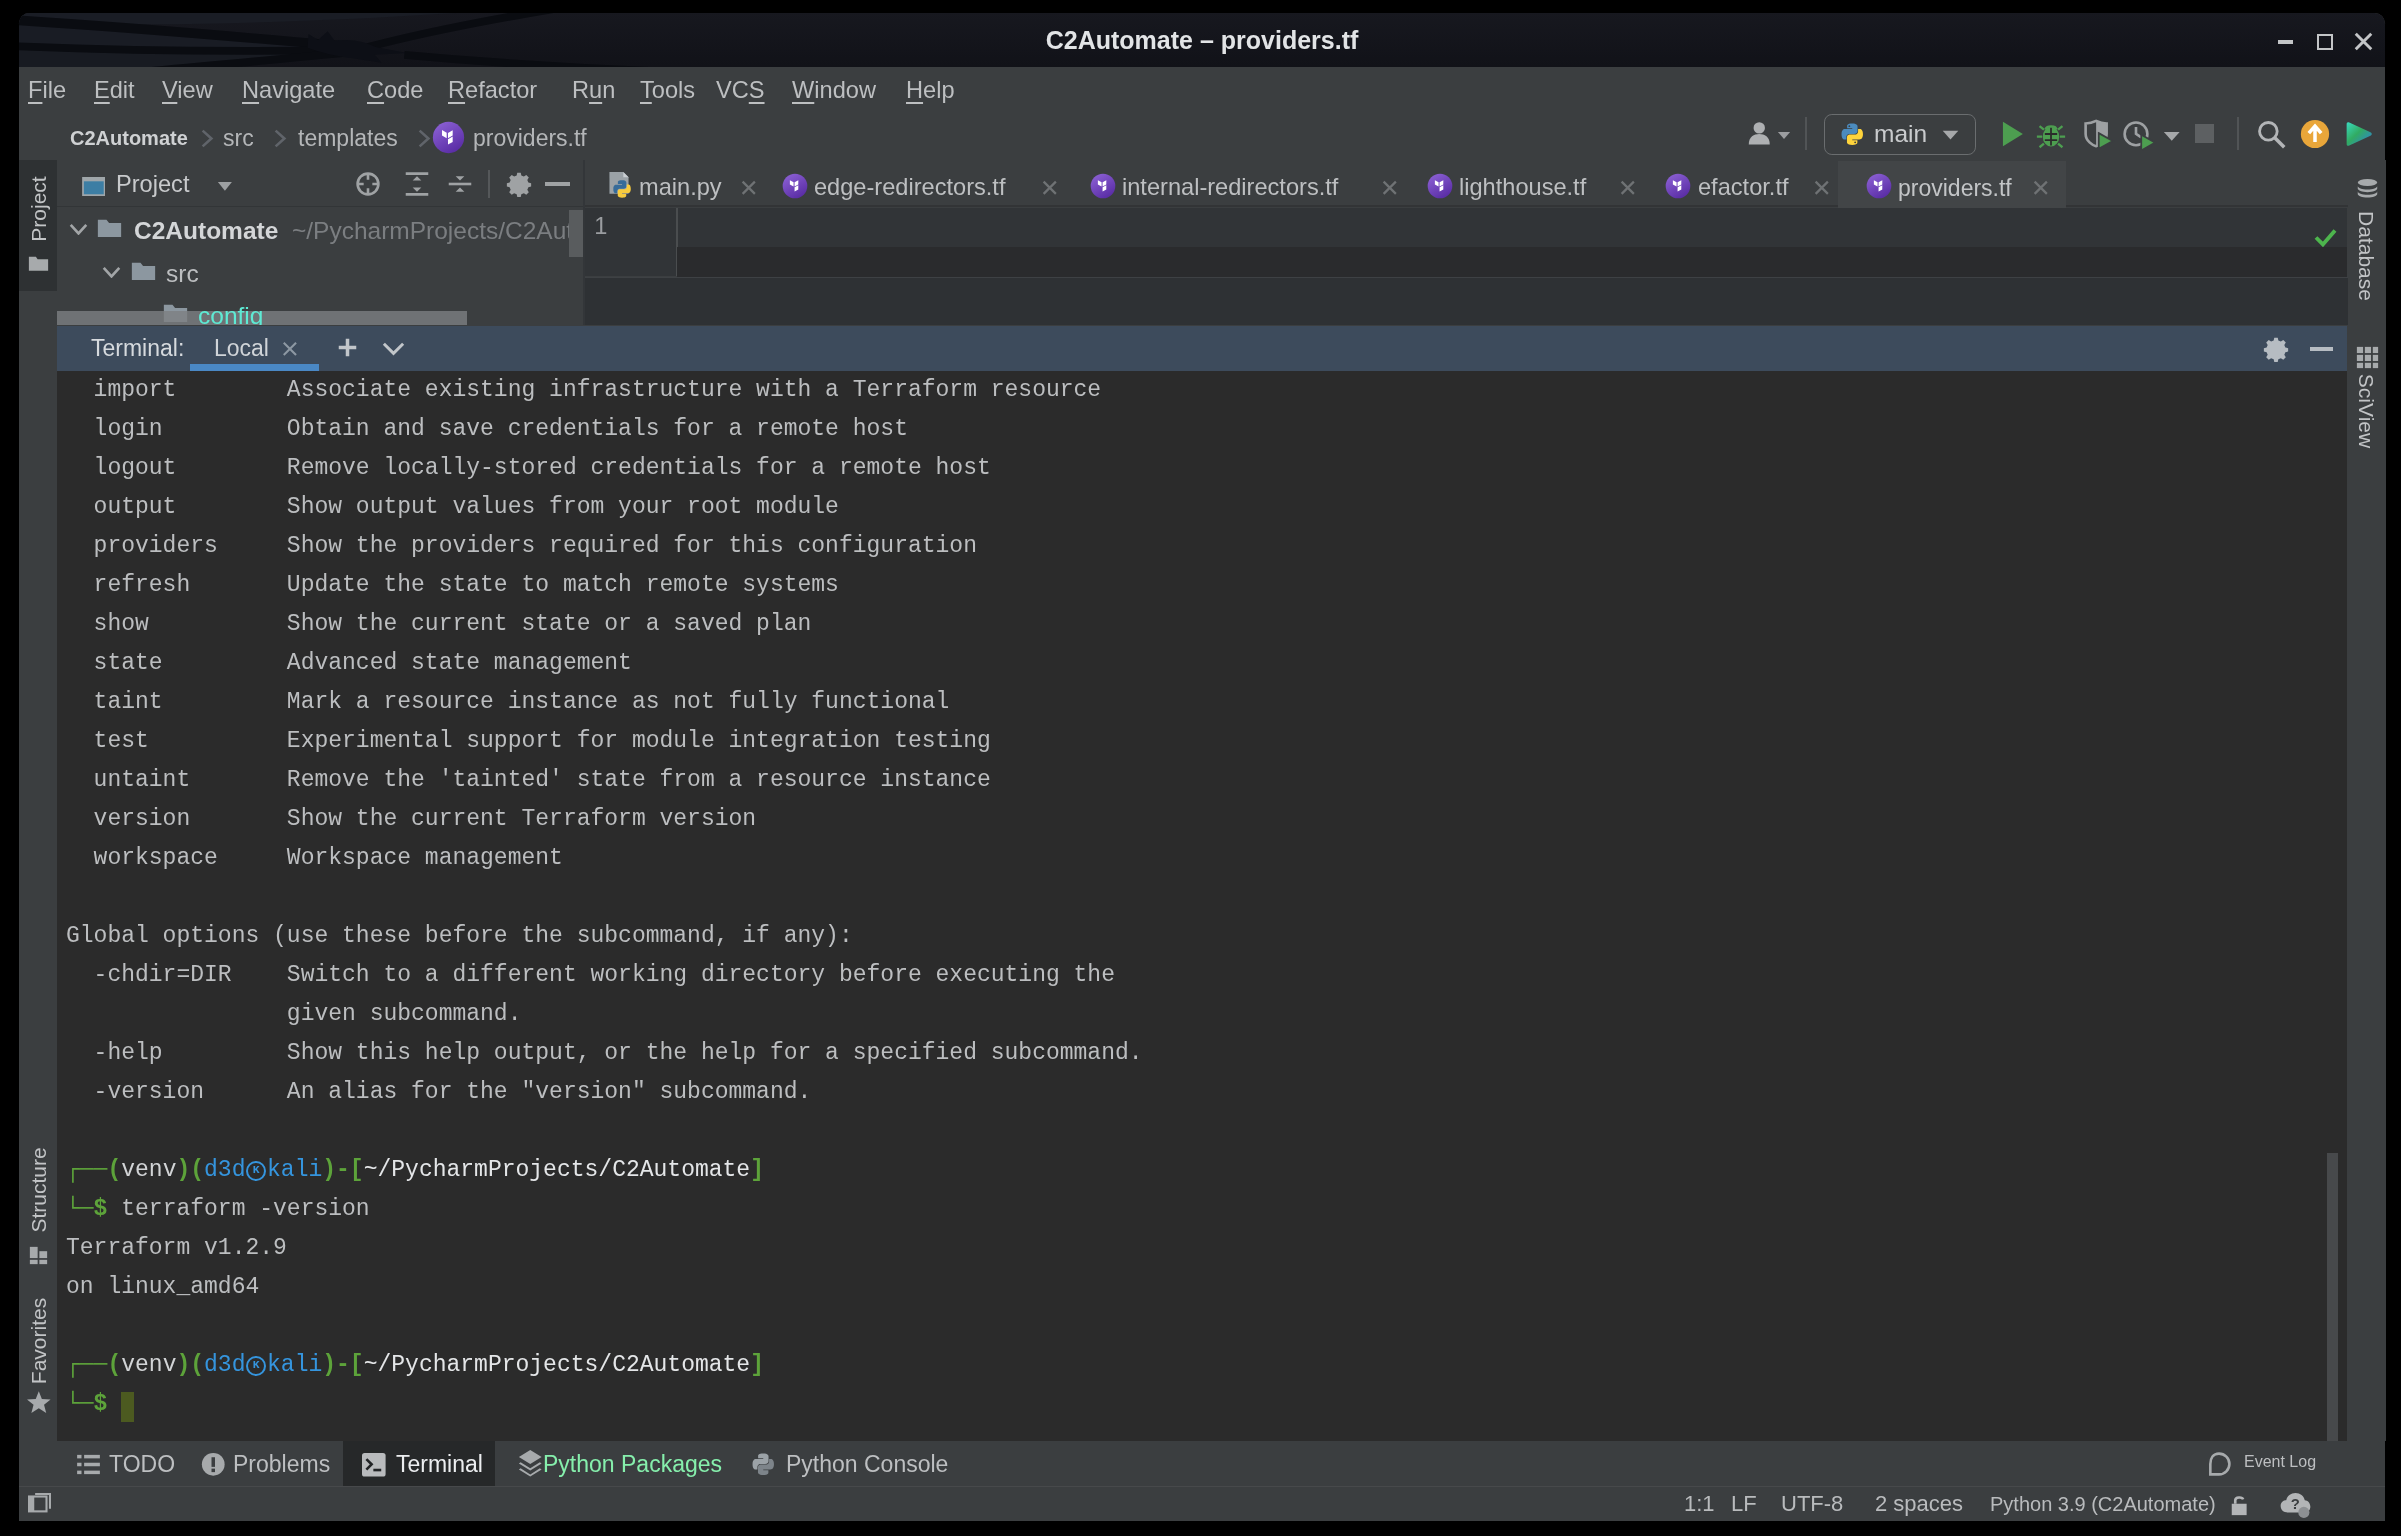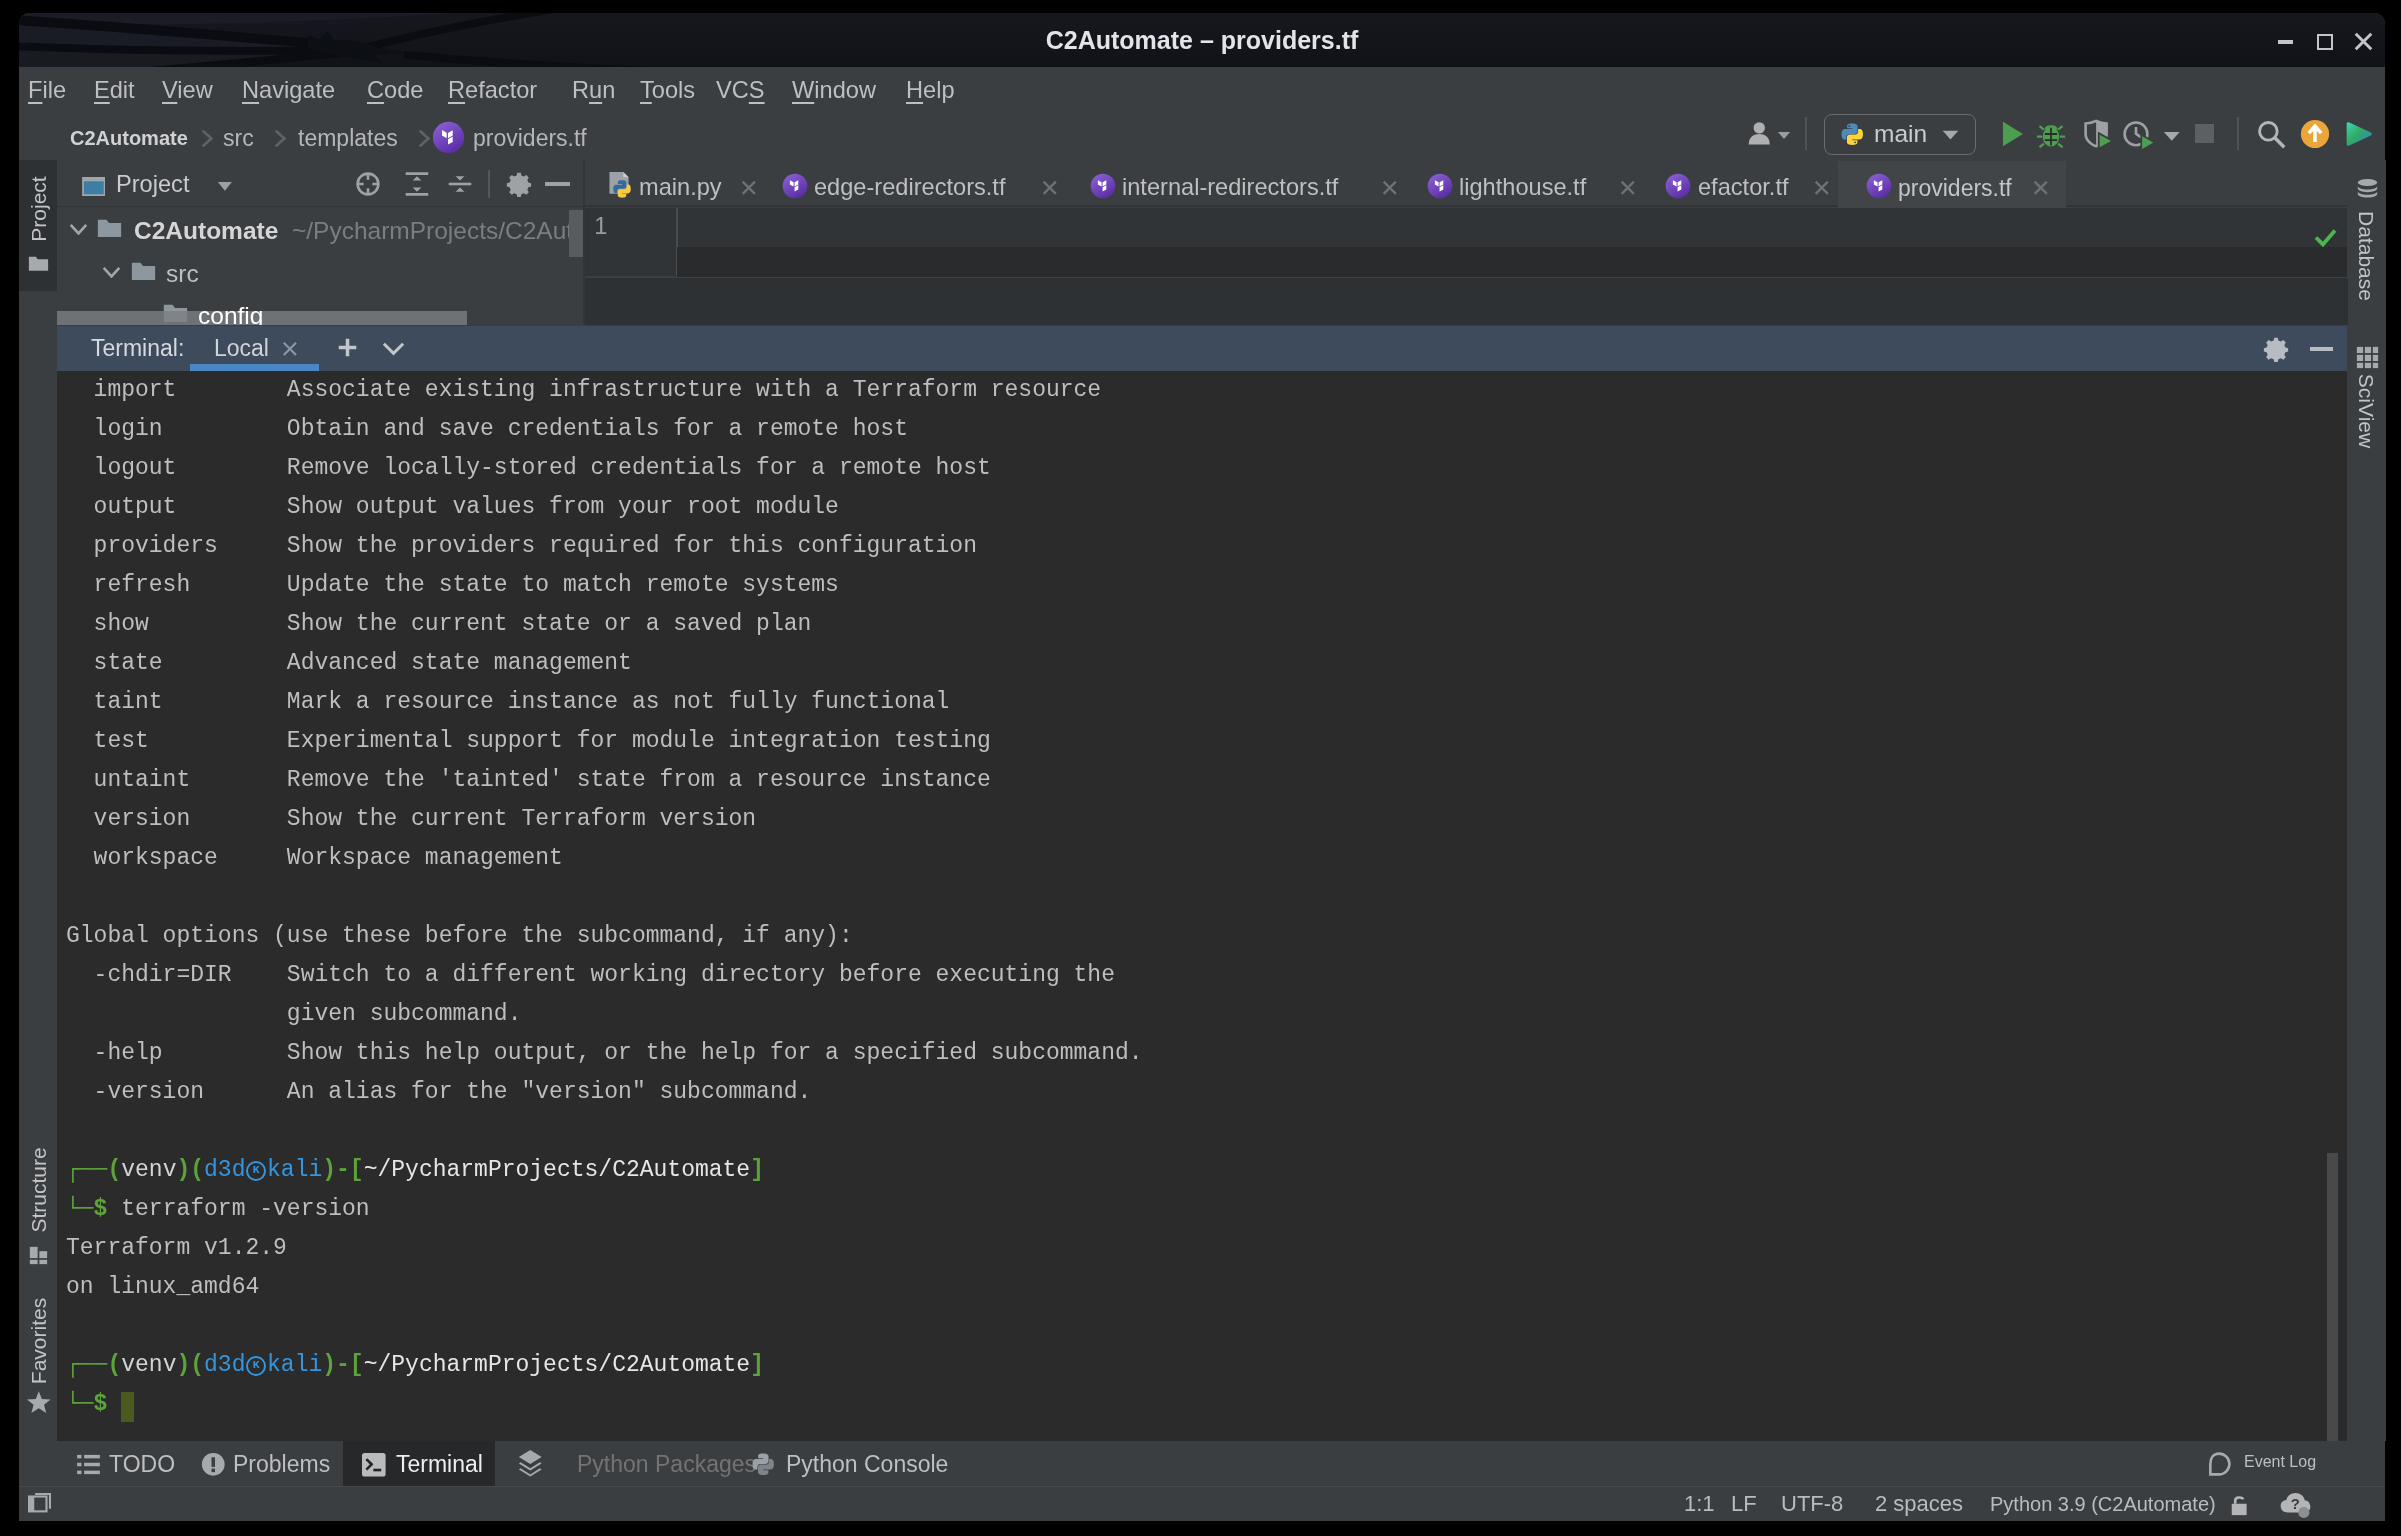--- a/index.html
+++ b/index.html
@@ -247,21 +247,21 @@
     <svg class="a" style="left:45px;top:106px" width="19" height="12.3" viewBox="0 0 22 14">
         <path d="M2,2 L11,12 L20,2" stroke="#a2a5a7" stroke-width="3" fill="none"></path>
       </svg>
     <svg class="a" style="left:74px;top:99px" width="25" height="22" viewBox="0 0 29 25">
         <path d="M1,4 L11,4 L14,8 L28,8 L28,24 L1,24 Z" fill="#8c97a0"></path>
       </svg>
     <div class="a" style="left:109px;top:86px;height:56px;line-height:56px;font-size:24.5px;color:#bcbec0;">src</div>
     <svg class="a" style="left:106px;top:141px" width="25" height="22" viewBox="0 0 29 25">
         <path d="M1,4 L11,4 L14,8 L28,8 L28,24 L1,24 Z" fill="#8c97a0"></path>
       </svg>
-    <div class="a" style="left:141px;top:128px;height:56px;line-height:56px;font-size:24.5px;color:#ffffff;z-index:2;">config</div>
+    <div class="a" style="left:141px;top:128px;height:56px;line-height:56px;font-size:24.5px;color:#5eead4;z-index:2;">config</div>
 
     <div class="a" style="left:512px;top:50px;width:14px;height:47px;background:#595c5e;"></div>
     <div class="a" style="left:0px;top:151px;width:410px;height:14px;background:rgba(125,128,130,0.8);z-index:1;"></div>
   </div>
 </div>
 
 <div class="a" style="left:583px;top:160px;width:1.8px;height:165px;background:#333639;"></div>
 <div id="editor">
   <div class="a" style="left:585px;top:160px;width:1763px;height:48px;background:#3b3e40;"></div>
   <div class="a" style="left:585px;top:205px;width:1763px;height:1.8px;background:#323436;"></div>
@@ -428,21 +428,21 @@
       <rect x="0" y="0" width="27" height="27" rx="3" fill="#b9bbbd"></rect>
       <path d="M5,7 L11,13 L5,19" stroke="#222426" stroke-width="3" fill="none"></path>
       <rect x="13" y="18" width="9" height="3" fill="#222426"></rect>
     </svg>
   <div class="a" style="left:396px;top:1451px;font-size:23px;color:#eceef0;">Terminal</div>
   <svg class="a" style="left:518px;top:1449px" width="24.5" height="28" viewBox="0 0 28 32">
       <path d="M14,1 L27,9 L14,17 L1,9 Z" fill="#a7aaac"></path>
       <path d="M3,15 L14,22 L25,15 L27,16.5 L14,24.5 L1,16.5 Z" fill="#a7aaac"></path>
       <path d="M3,22 L14,29 L25,22 L27,23.5 L14,31.5 L1,23.5 Z" fill="#a7aaac"></path>
     </svg>
-  <div class="a" style="left:577px;top:1451px;font-size:23px;color:#737373;">Python Packages</div>
+  <div class="a" style="left:543px;top:1451px;font-size:23px;color:#86efac;">Python Packages</div>
   <svg class="a" style="left:751px;top:1452px" width="24.5" height="24.5" viewBox="0 0 32 32">
     <path fill="#9ba2a7" d="M15.9 2c-7.1 0-6.6 3.1-6.6 3.1v3.2h6.7v1H6.6S2 8.8 2 16c0 7.2 4 6.9 4 6.9h2.4v-3.3s-.1-4 4-4h6.7s3.8.1 3.8-3.7V5.8S23.5 2 15.9 2z"></path>
     <path fill="#7d848a" d="M16.1 30c7.1 0 6.6-3.1 6.6-3.1v-3.2H16v-1h9.4s4.6.5 4.6-6.7c0-7.2-4-6.9-4-6.9h-2.4v3.3s.1 4-4 4h-6.7s-3.8-.1-3.8 3.7v6.1S8.5 30 16.1 30z"></path>
   </svg>
   <div class="a" style="left:786px;top:1451px;font-size:23px;color:#bdbfc1;">Python Console</div>
   <svg class="a" style="left:2206px;top:1451px" width="26" height="26" viewBox="0 0 30 30">
       <path d="M15,3 C21.6,3 27,8.4 27,15 C27,21.6 21.6,27 15,27 L5,27 L5,15 C5,8.4 8.4,3 15,3 Z" fill="none" stroke="#a7aaac" stroke-width="3"></path>
     </svg>
   <div class="a" style="left:2244px;top:1453px;font-size:16px;color:#bdbfc1;">Event Log</div>
 </div>

